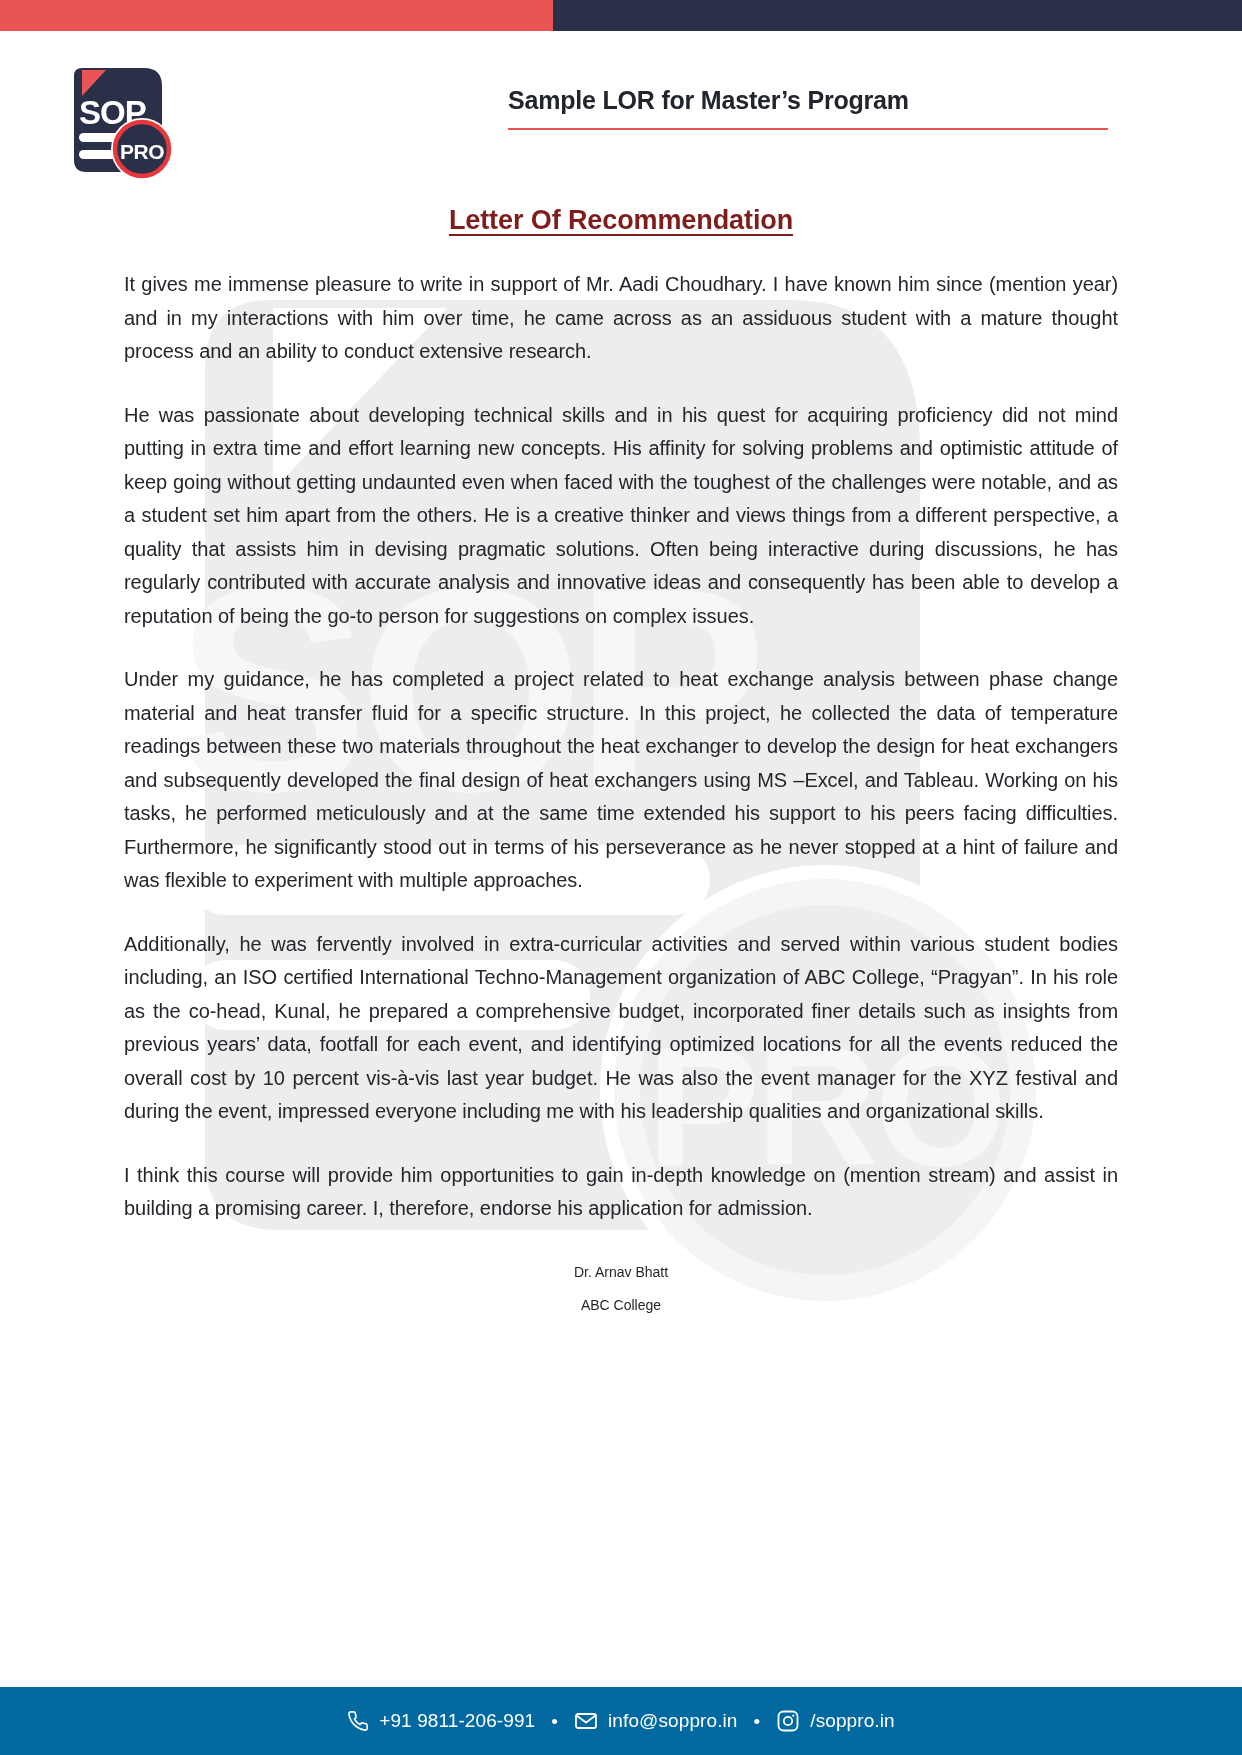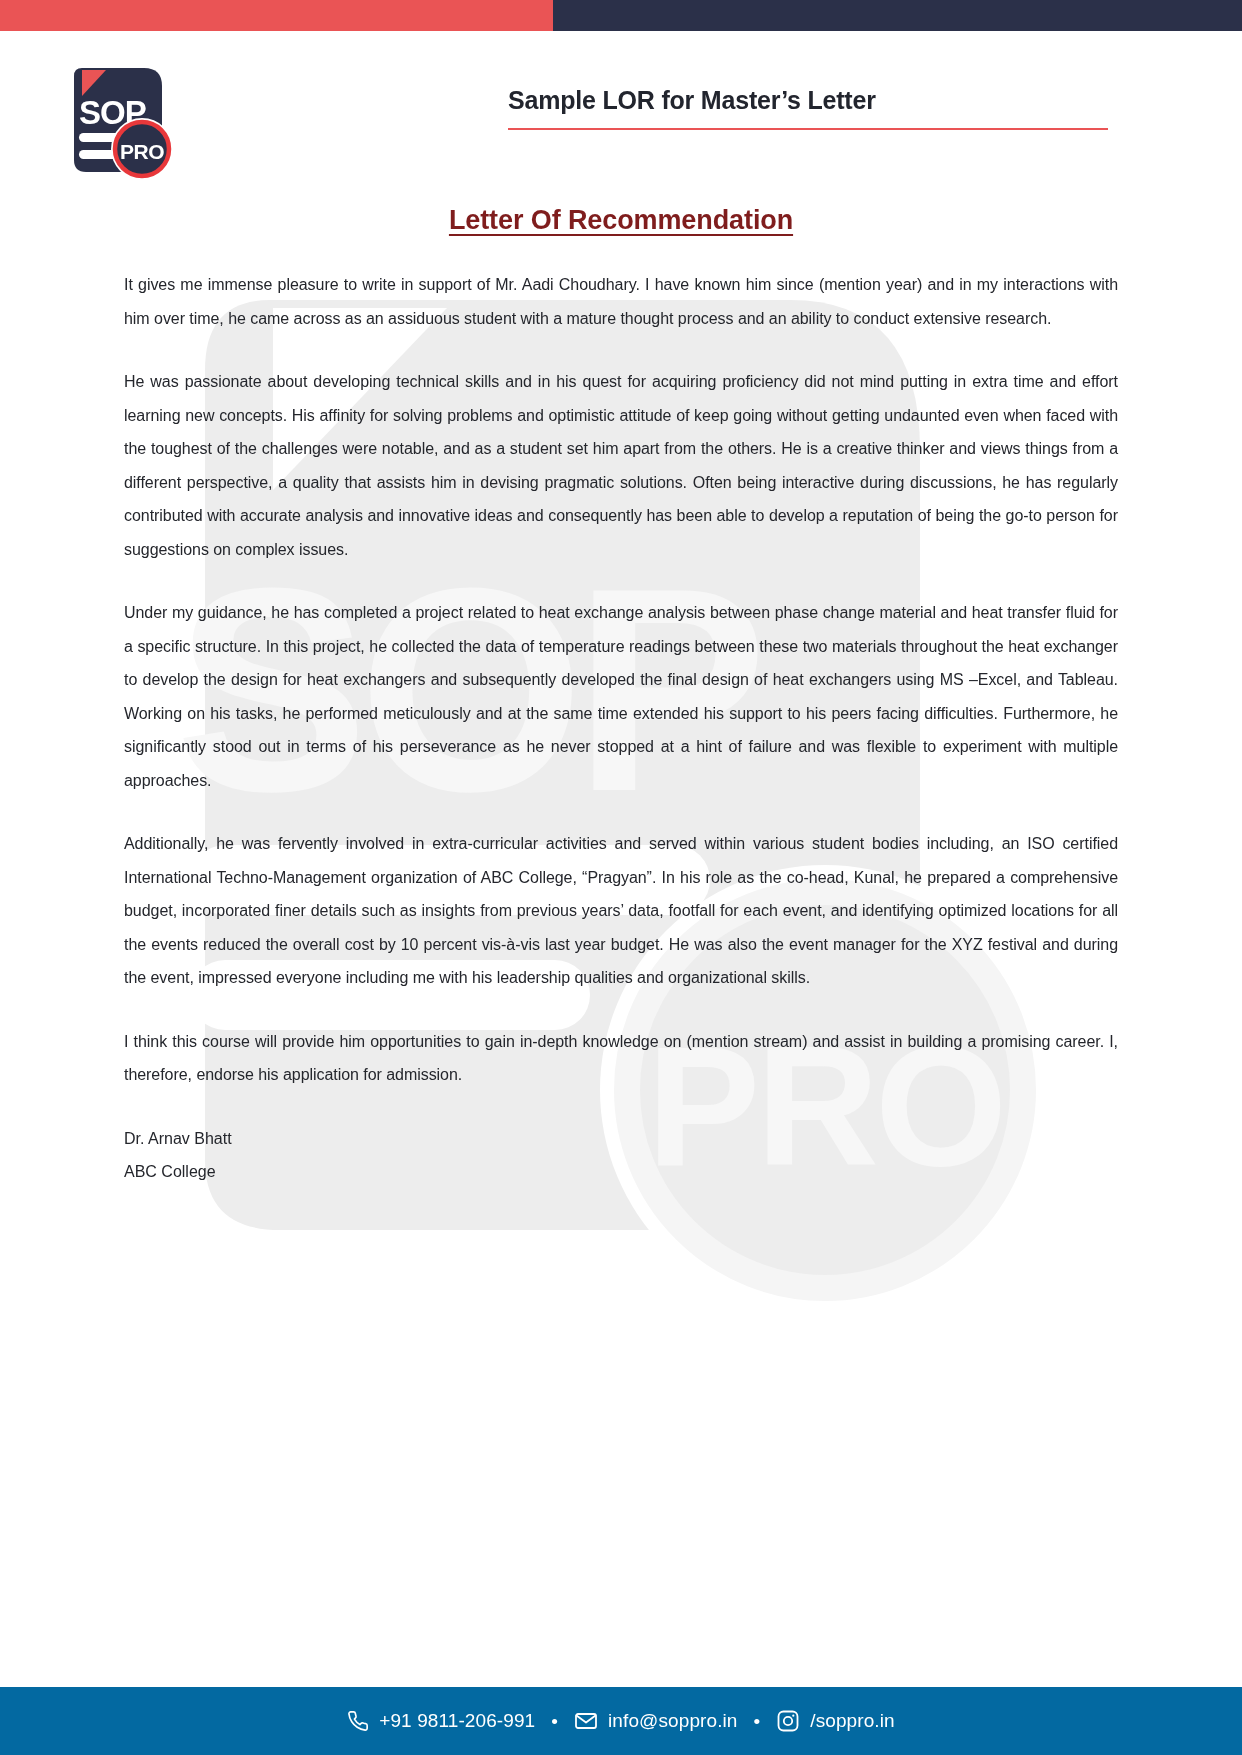--- a/index.html
+++ b/index.html
@@ -99,33 +99,34 @@
     letter-spacing: -0.1px;
     margin: 24px 0 0 0;
     padding: 0;
   }
   .content {
     margin: 0 auto;
     width: 994px;
     padding-top: 32px;
   }
   p.para {
-    font-size: 16px;
+    font-size: 20px;
     line-height: 33.5px;
     color: #24262c;
     text-align: justify;
     margin: 0 0 30px 0;
     letter-spacing: -0.05px;
   }
   p.para.last-para { margin-bottom: 30px; }
   .signature {
-    font-size: 16px;
+    font-size: 14px;
     line-height: 33.5px;
     color: #24262c;
     margin: 0;
+    text-align: center;
   }
   .signature div { margin: 0; }
 
   
   .footer {
     position: absolute;
     left: 0;
     bottom: 0;
     width: 1242px;
     height: 68px;
@@ -179,21 +180,21 @@
       <rect x="41" y="77" width="63" height="9" rx="4.5" fill="#ffffff"></rect>
       <rect x="41" y="94" width="50" height="9" rx="4.5" fill="#ffffff"></rect>
 
       <circle cx="104" cy="93" r="31" fill="#ffffff"></circle>
       <circle cx="104" cy="93" r="27" fill="#2b3049" stroke="#e8383b" stroke-width="4.5"></circle>
       <text x="104" y="103" text-anchor="middle" font-family="'Liberation Sans', sans-serif" font-size="21" font-weight="bold" fill="#ffffff" letter-spacing="-0.5">PRO</text>
     </svg>
   </div>
 
   <div class="header-title-wrap">
-    <div class="header-title">Sample LOR for Master’s Letter</div>
+    <div class="header-title">Sample LOR for Master’s Program</div>
     <div class="header-rule"></div>
   </div>
 </div>
 
 <div class="watermark">
   <svg viewBox="0 0 1010 1010" xmlns="http://www.w3.org/2000/svg" aria-hidden="true">
 
     <path d="M215 0 Q150 0 150 70 L150 860 Q150 930 225 930 L790 930 Q865 930 865 855 L865 150 Q865 0 735 0 Z" fill="#ededed"></path>
 
     <path d="M218 8 L392 8 L218 190 Z" fill="#ffffff"></path>

